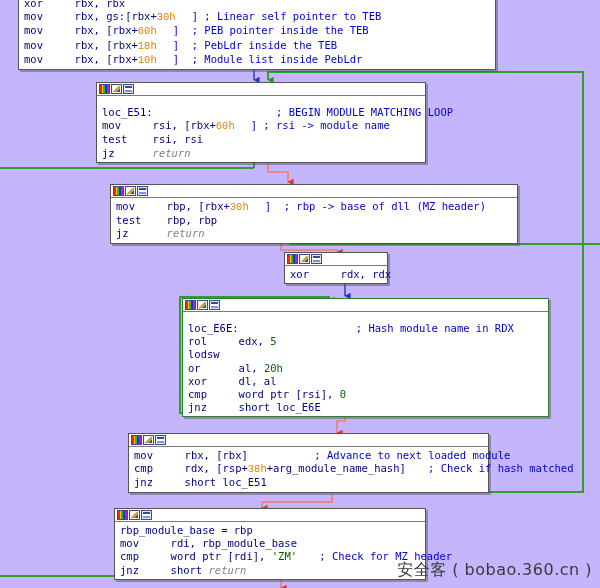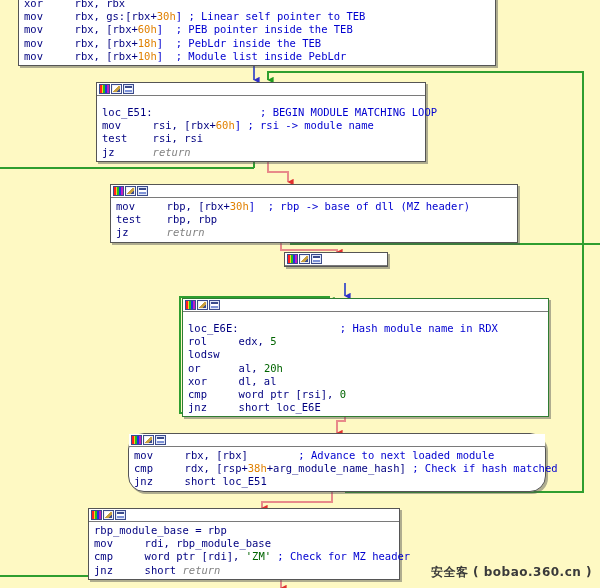--- a/index.html
+++ b/index.html
@@ -5,21 +5,21 @@
 <style>
   html, body {
     margin: 0;
     padding: 0;
     background: #e8f6f8;
   }
   #canvas {
     position: relative;
     width: 600px;
     height: 588px;
-    background: #fef9c3;
+    background: #c4b5fd;
     overflow: hidden;
     font-family: "DejaVu Sans Mono", "Liberation Mono", monospace;
   }
   #edges {
     position: absolute;
     left: 0; top: 0;
     width: 600px; height: 588px;
     pointer-events: none;
   }
 
@@ -88,37 +88,36 @@
     line-height: 13.2px;
     white-space: pre;
     color: #0000c0;
   }
   .node-body.pad-top { padding-top: 10px; }
 
   .ln { display: block; }
   .mn  { color: #000080; }           
   .op  { color: #000080; }           
   .num { color: #006400; }           
-  .off { color: #e08000; }           
-  .cmt { color: #0000d0; }           
+  .off { color: #e08000; font-family: Liberation Mono, monospace; }           
+  .cmt { color: #0000d0; margin-left: 16px; }           
   .lbl { color: #000080; margin-top: 36px; }           
   .jmp { color: #808080; font-style: italic; }           
   .asgn { color: #000080; }
 
   
   .watermark {
     position: absolute;
     right: 8px;
     bottom: 7px;
     font-family: "DejaVu Sans", "Liberation Sans", sans-serif;
-    font-size: 12px;
+    font-size: 16px;
     color: #3a3a3a;
     letter-spacing: 0.5px;
     z-index: 9;
-    font-weight: bold;
   }
 </style>
 </head>
 <body>
 
 <div id="canvas">
 
   <svg id="edges" viewBox="0 0 600 588" width="600" height="588">
     <defs>
       <marker id="ar-g" markerWidth="7" markerHeight="7" refX="3.2" refY="5.6" orient="auto" markerUnits="userSpaceOnUse">
@@ -183,41 +182,42 @@
     </div>
     <div class="node-body"><span class="ln"><span class="mn">mov</span><span class="sp">     </span><span class="op">rbp, [rbx+</span><span class="off">30h</span><span class="cmt">]  ; rbp -&gt; base of dll (MZ header)</span></span><span class="ln"><span class="mn">test</span><span class="sp">    </span><span class="op">rbp, rbp</span></span><span class="ln"><span class="mn">jz</span><span class="sp">      </span><span class="jmp">return</span></span></div>
   </div>
 
   <div class="node node-plain" style="left:284px; top:252px; width:104px;">
     <div class="node-titlebar">
       <span class="tb-icon palette"></span>
       <span class="tb-icon pen"></span>
       <span class="tb-icon win"></span>
     </div>
+    <div class="node-body"><span class="ln"><span class="mn">xor</span><span class="sp">     </span><span class="op">rdx, rdx</span></span></div>
   </div>
 
   <div class="node node-loop" style="left:182px; top:298px; width:367px;">
     <div class="node-titlebar">
       <span class="tb-icon palette"></span>
       <span class="tb-icon pen"></span>
       <span class="tb-icon win"></span>
     </div>
     <div class="node-body pad-top"><span class="ln"><span class="lbl">loc_E6E:</span><span class="sp">                </span><span class="cmt">; Hash module name in RDX</span></span><span class="ln"><span class="mn">rol</span><span class="sp">     </span><span class="op">edx, </span><span class="num">5</span></span><span class="ln"><span class="mn">lodsw</span></span><span class="ln"><span class="mn">or</span><span class="sp">      </span><span class="op">al, </span><span class="num">20h</span></span><span class="ln"><span class="mn">xor</span><span class="sp">     </span><span class="op">dl, al</span></span><span class="ln"><span class="mn">cmp</span><span class="sp">     </span><span class="op">word ptr [rsi], </span><span class="num">0</span></span><span class="ln"><span class="mn">jnz</span><span class="sp">     </span><span class="op">short loc_E6E</span></span></div>
   </div>
 
-  <div class="node node-plain" style="left:128px; top:433px; width:418px;border-radius:16px;">
+  <div class="node node-plain" style="left:128px; top:433px; width:361px;">
     <div class="node-titlebar">
       <span class="tb-icon palette"></span>
       <span class="tb-icon pen"></span>
       <span class="tb-icon win"></span>
     </div>
     <div class="node-body"><span class="ln"><span class="mn">mov</span><span class="sp">     </span><span class="op">rbx, [rbx]</span><span class="cmt">        ; Advance to next loaded module</span></span><span class="ln"><span class="mn">cmp</span><span class="sp">     </span><span class="op">rdx, [rsp+</span><span class="off">38h</span><span class="op">+arg_module_name_hash]</span><span class="cmt"> ; Check if hash matched</span></span><span class="ln"><span class="mn">jnz</span><span class="sp">     </span><span class="op">short loc_E51</span></span></div>
   </div>
 
-  <div class="node node-plain" style="left:88px; top:508px; width:312px;">
+  <div class="node node-plain" style="left:114px; top:508px; width:312px;">
     <div class="node-titlebar">
       <span class="tb-icon palette"></span>
       <span class="tb-icon pen"></span>
       <span class="tb-icon win"></span>
     </div>
     <div class="node-body"><span class="ln"><span class="asgn">rbp_module_base = rbp</span></span><span class="ln"><span class="mn">mov</span><span class="sp">     </span><span class="op">rdi, rbp_module_base</span></span><span class="ln"><span class="mn">cmp</span><span class="sp">     </span><span class="op">word ptr [rdi], </span><span class="num">'ZM'</span><span class="cmt"> ; Check for MZ header</span></span><span class="ln"><span class="mn">jnz</span><span class="sp">     </span><span class="op">short </span><span class="jmp">return</span></span></div>
   </div>
 
   <div class="watermark">安全客 ( bobao.360.cn )</div>
 

